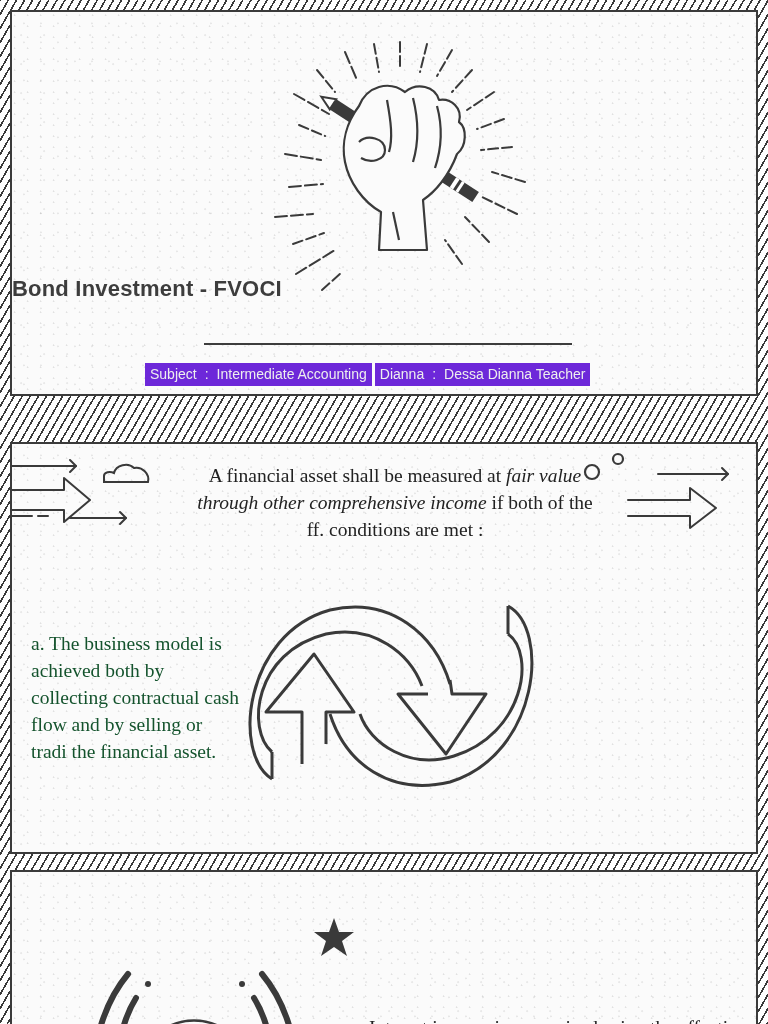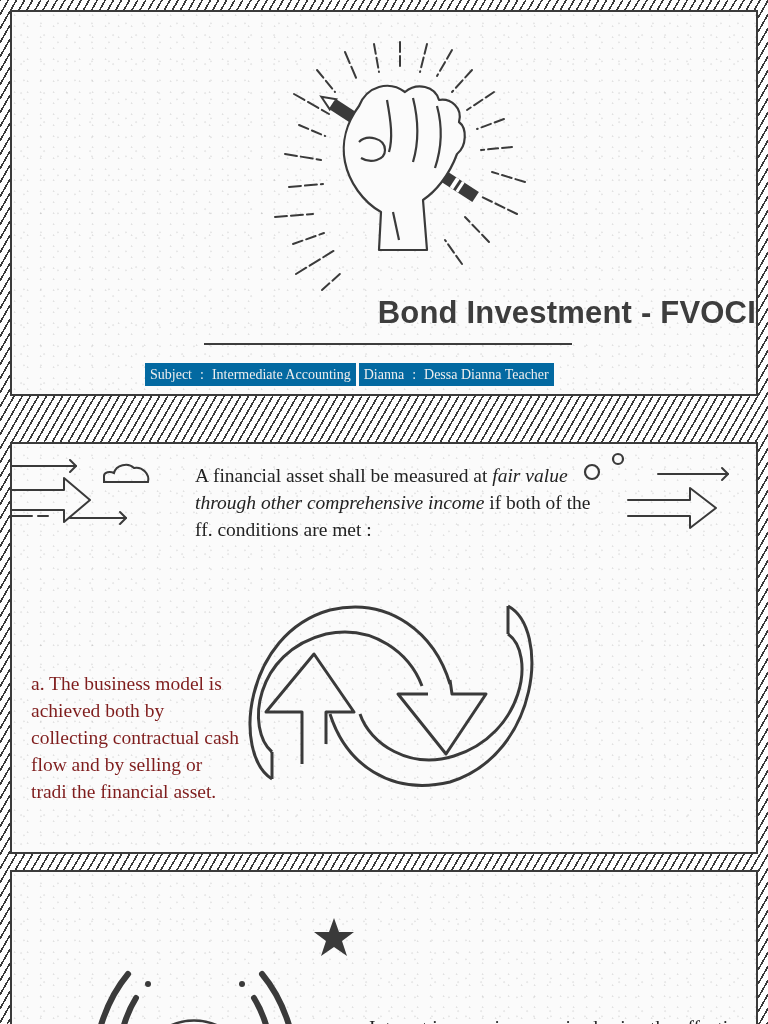--- a/index.html
+++ b/index.html
@@ -27,45 +27,45 @@
       radial-gradient(circle at 20% 30%, rgba(0,0,0,0.10) 0.6px, transparent 1.2px),
       radial-gradient(circle at 70% 60%, rgba(0,0,0,0.08) 0.6px, transparent 1.3px),
       radial-gradient(circle at 40% 80%, rgba(0,0,0,0.07) 0.7px, transparent 1.4px);
     background-size: 13px 11px, 17px 19px, 23px 29px;
   }
   #slide1 { top: 10px; height: 386px; }
   #slide2 { top: 442px; height: 412px; }
   #slide3 { top: 870px; height: 170px; }
 
   .title {
-    position: absolute; left: 0; right: 0; top: 283px; text-align: right;
+    position: absolute; left: 0; right: 0; top: 264px; text-align: left;
     font-family: "Liberation Sans", sans-serif; font-weight: bold;
-    font-size: 31px; color: #3d3d3d; letter-spacing: 0.2px;
+    font-size: 22px; color: #3d3d3d; letter-spacing: 0.2px;
   }
   .title-rule {
     position: absolute; left: 192px; width: 368px; top: 331px;
     height: 2px; background: #3d3d3d;
   }
   .meta-row {
     position: absolute; top: 351px; left: 133px; display: flex; gap: 3px;
   }
   .meta-box {
-    background: #0369a1; color: #eeeeee;
-    font-family: Liberation Serif, serif; font-size: 14px;
+    background: #6d28d9; color: #eeeeee;
+    font-family: Liberation Sans, sans-serif; font-size: 14px;
     padding: 3px 5px; line-height: 17px; white-space: nowrap;
   }
   .meta-box .sep { margin: 0 8px; }
 
   .intro {
     position: absolute; left: 183px; top: 18px; width: 400px;
-    font-size: 19.5px; line-height: 27px; color: #222;
+    font-size: 19.5px; line-height: 27px; color: #222; text-align: center;
   }
   .intro em { font-style: italic; }
   .cond {
-    position: absolute; font-size: 19.5px; line-height: 27px; color: #7f1d1d; margin-top: 40px;
+    position: absolute; font-size: 19.5px; line-height: 27px; color: #14532d;
   }
   #cond-a { left: 19px; top: 186px; width: 210px; }
   #cond-b { left: 537px; top: 186px; width: 200px; }
 
   .bullet {
     position: absolute; left: 357px; top: 38px; width: 380px;
     font-size: 19.5px; line-height: 27px; color: #222;
   }
   .bullet2 {
     position: absolute; left: 357px; top: 142px; width: 380px;

